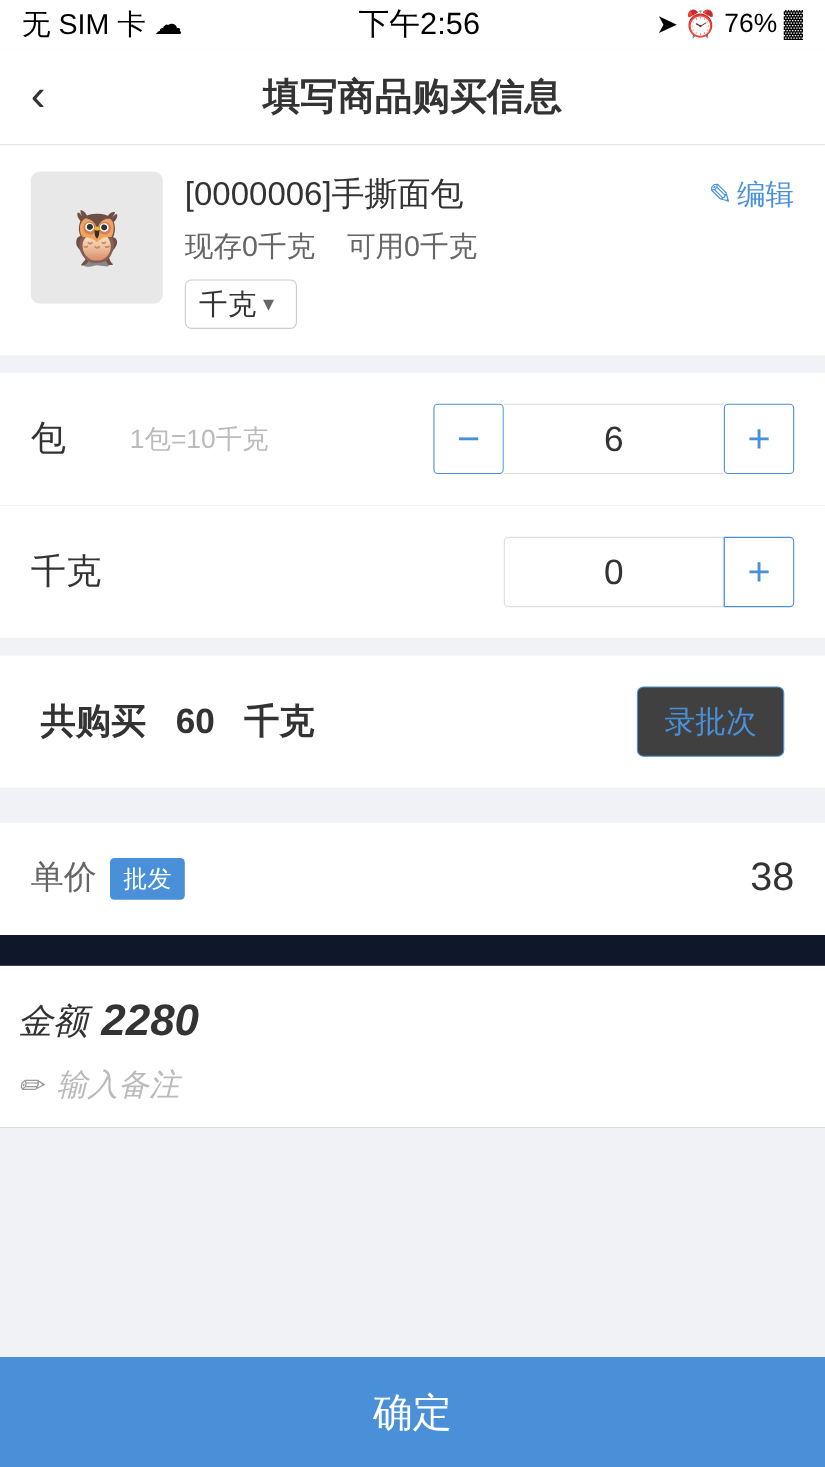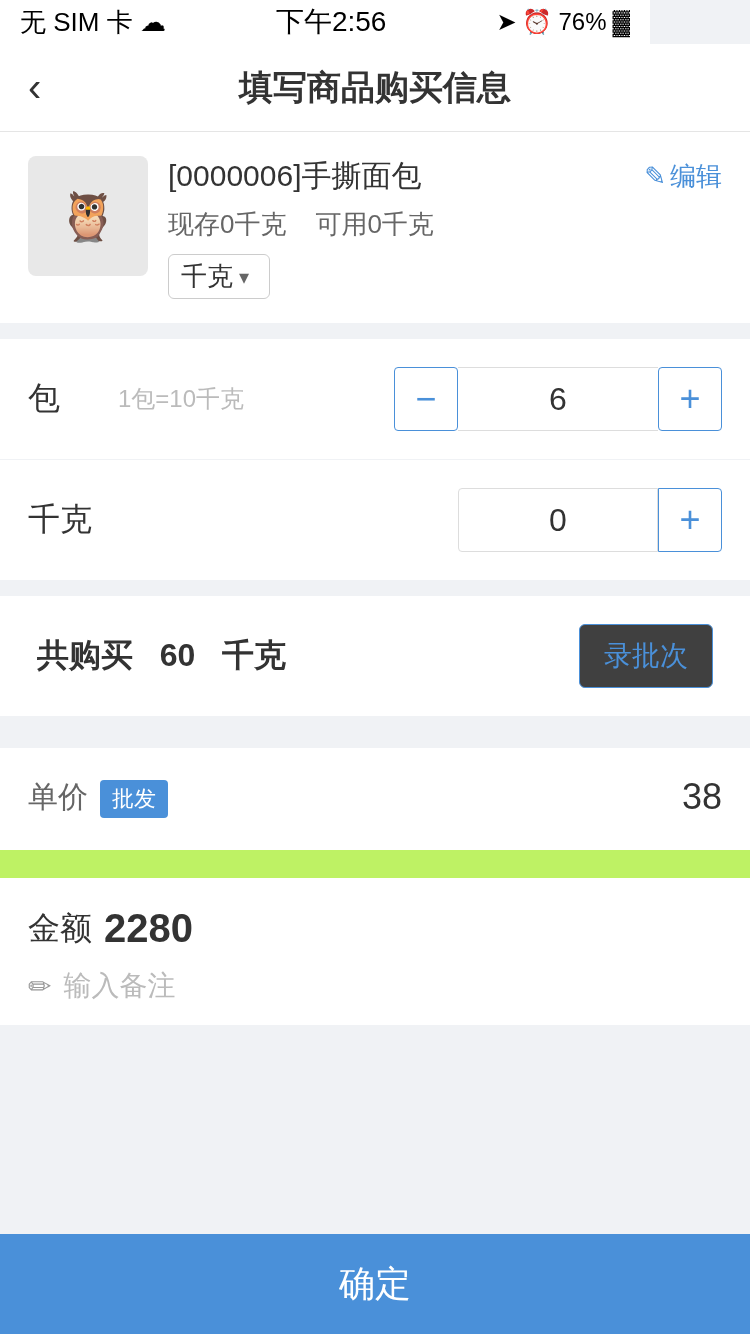--- a/index.html
+++ b/index.html
@@ -8,21 +8,21 @@
       width: 750px;
       min-height: 1334px;
       font-family: -apple-system, "PingFang SC", "Helvetica Neue", sans-serif;
       background: #f0f2f5;
       position: relative;
       overflow-x: hidden;
     }
 
     
     .status-bar {
-      width: 650px;
+      width: 750px;
       height: 44px;
       background: #fff;
       display: flex;
       align-items: center;
       justify-content: space-between;
       padding: 0 20px;
       font-size: 26px;
     }
     .status-left {
       display: flex;
@@ -279,22 +279,23 @@
     }
     .price-value {
       margin-left: auto;
       font-size: 36px;
       color: #333;
       font-weight: 500;
     }
 
     
     .amount-section {
-      background: #bef264;
-      padding: 28px 28px 0;
+      background: #0f172a;
+      padding: 28px 16px 0;
+      font-style: italic;
     }
     .amount-row {
       display: flex;
       align-items: center;
       margin-bottom: 16px;
     }
     .amount-label {
       font-size: 32px;
       color: #333;
     }

